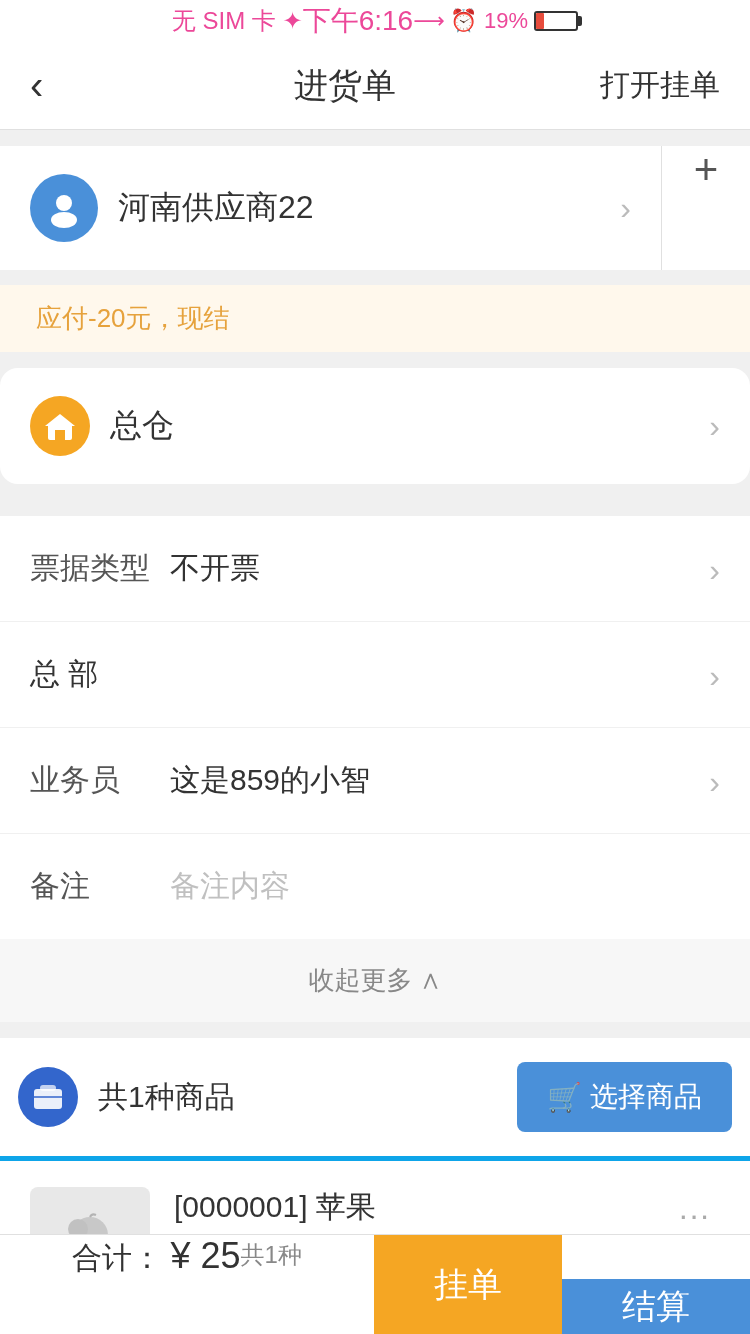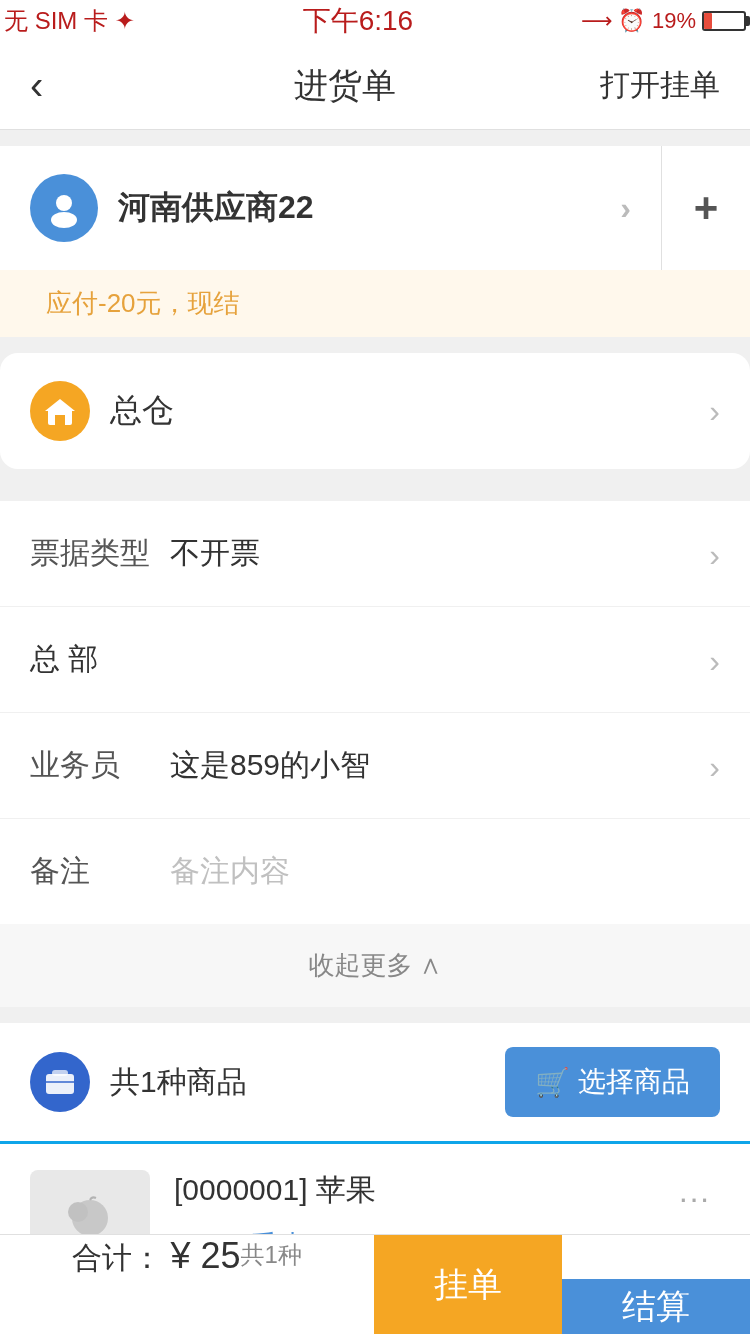--- a/index.html
+++ b/index.html
@@ -12,24 +12,24 @@
       font-size: 28px;
       color: #333;
     }
 
     
     .status-bar {
       height: 42px;
       background: #fff;
       display: flex;
       align-items: center;
-      justify-content: space-between;
+      justify-content: center;
       padding: 0 4px;
       font-size: 24px;
-      color: #b91c1c;
+      color: #ec4899;
     }
     .status-left { display: flex; align-items: center; gap: 8px; }
     .status-center { font-size: 28px; font-weight: 500; }
     .status-right { display: flex; align-items: center; gap: 6px; font-size: 22px; }
     .battery-icon {
       width: 44px; height: 20px;
       border: 2px solid #333;
       border-radius: 3px;
       position: relative;
       display: inline-flex;
@@ -86,24 +86,23 @@
 
     
     .section {
       background: #fff;
       margin-bottom: 16px;
     }
 
     
     .supplier-section {
       background: #fff;
-      margin-bottom: 0;
-      display: flex;
-      align-items: center;
-      font-weight: bold;
+      margin-bottom: 15px;
+      display: flex;
+      align-items: flex-start;
     }
     .supplier-main {
       flex: 1;
       display: flex;
       align-items: center;
       padding: 28px 30px;
       border-right: 1px solid #e0e0e0;
     }
     .supplier-avatar {
       width: 68px; height: 68px;
@@ -129,21 +128,21 @@
       align-items: center;
       justify-content: center;
       font-size: 42px;
       color: #555;
       cursor: pointer;
     }
 
     
     .notice-banner {
       background: #fff8ec;
-      padding: 16px 46px;
+      padding: 16px 36px;
       font-size: 26px;
       color: #e6a23c;
       margin-bottom: 16px;
     }
 
     
     .warehouse-row {
       background: #fff;
       display: flex;
       align-items: center;
@@ -203,22 +202,22 @@
       color: #888;
       cursor: pointer;
       margin-bottom: 16px;
     }
 
     
     .products-header {
       background: #fff;
       display: flex;
       align-items: center;
-      padding: 24px 30px;
-      border-bottom: 3px solid #0ea5e9;
+      padding: 24px 18px;
+      border-bottom: 5px solid #0ea5e9;
     }
     .products-icon {
       width: 60px; height: 60px;
       border-radius: 50%;
       background: #36c;
       display: flex; align-items: center; justify-content: center;
       margin-right: 20px;
     }
     .products-count {
       flex: 1;

